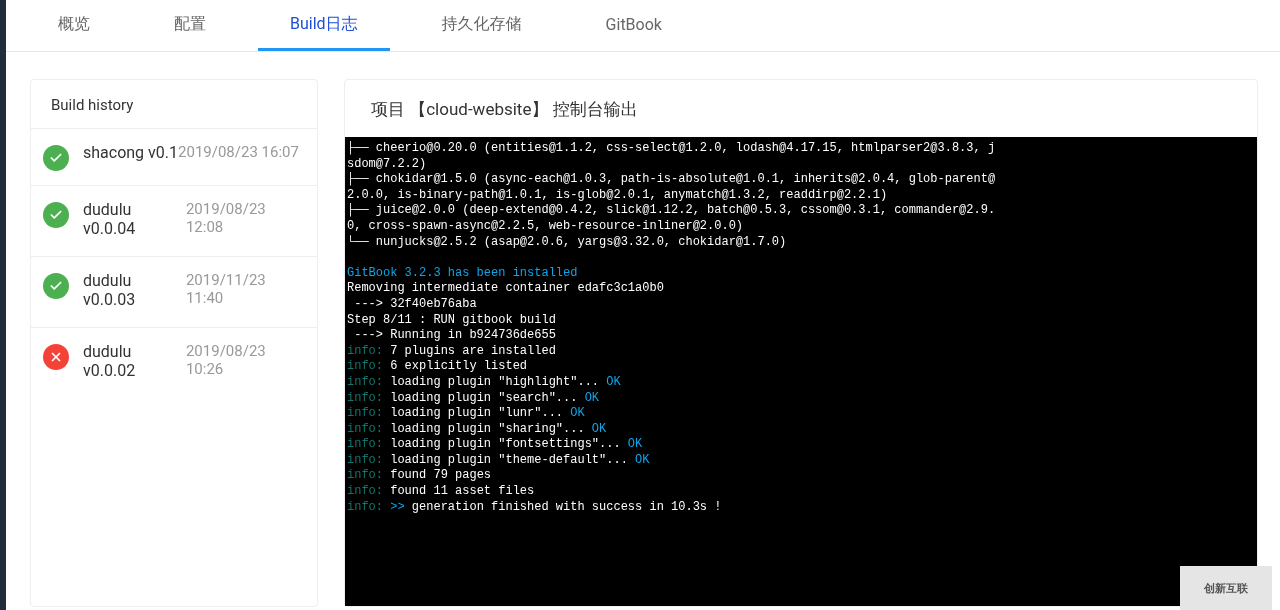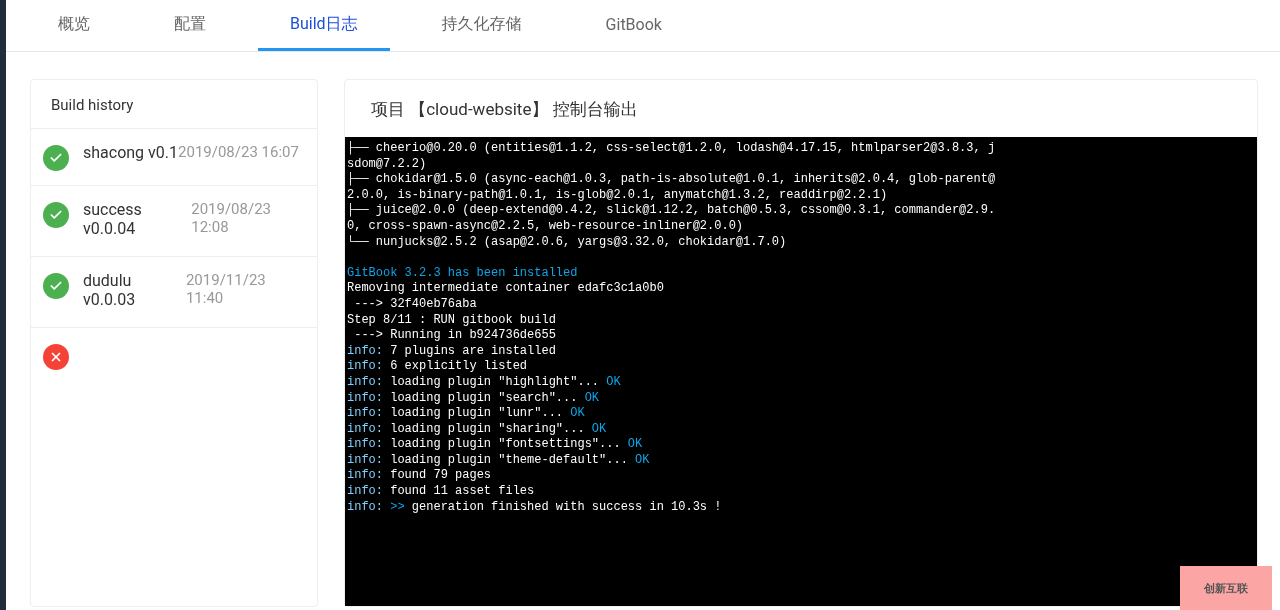--- a/index.html
+++ b/index.html
@@ -126,29 +126,29 @@
       font-size: 12px;
       line-height: 1.3;
       overflow: hidden;
       white-space: pre;
     }
     .console-line {
       color: #fff;
       padding: 0 2px;
     }
     .c-green { color: #0ea5e9; }
-    .c-orange { color: #7dd3fc; }
+    .c-orange { color: #0f766e; }
     .c-white { color: #fff; }
     .watermark {
       position: absolute;
       bottom: 0;
       right: 8px;
       width: 92px;
       height: 44px;
-      background: #fca5a5;
+      background: #e5e5e5;
       display: flex;
       align-items: center;
       justify-content: center;
       font-size: 11px;
       color: #555;
       font-weight: bold;
     }
   </style>
 </head>
 <body>
@@ -178,41 +178,45 @@
             <div class="history-time">2019/08/23 16:07</div>
           </div>
         </div>
         <div class="history-item">
           <div class="status-icon success">
             <svg viewBox="0 0 24 24" fill="none" stroke="#fff" stroke-width="3" stroke-linecap="round" stroke-linejoin="round">
               <polyline points="20 6 9 17 4 12"></polyline>
             </svg>
           </div>
           <div class="history-text">
-            <div class="history-title">success v0.0.04</div>
+            <div class="history-title">dudulu v0.0.04</div>
             <div class="history-time">2019/08/23 12:08</div>
           </div>
         </div>
         <div class="history-item">
           <div class="status-icon success">
             <svg viewBox="0 0 24 24" fill="none" stroke="#fff" stroke-width="3" stroke-linecap="round" stroke-linejoin="round">
               <polyline points="20 6 9 17 4 12"></polyline>
             </svg>
           </div>
           <div class="history-text">
             <div class="history-title">dudulu v0.0.03</div>
             <div class="history-time">2019/11/23 11:40</div>
           </div>
         </div>
         <div class="history-item">
           <div class="status-icon fail">
             <svg viewBox="0 0 24 24" fill="none" stroke="#fff" stroke-width="3" stroke-linecap="round" stroke-linejoin="round">
               <line x1="18" y1="6" x2="6" y2="18"></line>
               <line x1="6" y1="6" x2="18" y2="18"></line>
             </svg>
+          </div>
+          <div class="history-text">
+            <div class="history-title">dudulu v0.0.02</div>
+            <div class="history-time">2019/08/23 10:26</div>
           </div>
         </div>
       </div>
   </div>
 
   <div class="console-panel">
     <div class="console-header">项目 【cloud-website】 控制台输出</div>
     <div class="console-output" id="console-output"><div class="console-line"><span class="c-white">├── cheerio@0.20.0 (entities@1.1.2, css-select@1.2.0, lodash@4.17.15, htmlparser2@3.8.3, j</span></div><div class="console-line"><span class="c-white">sdom@7.2.2)</span></div><div class="console-line"><span class="c-white">├── chokidar@1.5.0 (async-each@1.0.3, path-is-absolute@1.0.1, inherits@2.0.4, glob-parent@</span></div><div class="console-line"><span class="c-white">2.0.0, is-binary-path@1.0.1, is-glob@2.0.1, anymatch@1.3.2, readdirp@2.2.1)</span></div><div class="console-line"><span class="c-white">├── juice@2.0.0 (deep-extend@0.4.2, slick@1.12.2, batch@0.5.3, cssom@0.3.1, commander@2.9.</span></div><div class="console-line"><span class="c-white">0, cross-spawn-async@2.2.5, web-resource-inliner@2.0.0)</span></div><div class="console-line"><span class="c-white">└── nunjucks@2.5.2 (asap@2.0.6, yargs@3.32.0, chokidar@1.7.0)</span></div><div class="console-line"><span class="c-white"> </span></div><div class="console-line"><span class="c-green">GitBook 3.2.3 has been installed</span></div><div class="console-line"><span class="c-white">Removing intermediate container edafc3c1a0b0</span></div><div class="console-line"><span class="c-white"> ---&gt; 32f40eb76aba</span></div><div class="console-line"><span class="c-white">Step 8/11 : RUN gitbook build</span></div><div class="console-line"><span class="c-white"> ---&gt; Running in b924736de655</span></div><div class="console-line"><span class="c-orange">info:</span><span class="c-white"> 7 plugins are installed</span></div><div class="console-line"><span class="c-orange">info:</span><span class="c-white"> 6 explicitly listed</span></div><div class="console-line"><span class="c-orange">info:</span><span class="c-white"> loading plugin "highlight"... </span><span class="c-green">OK</span></div><div class="console-line"><span class="c-orange">info:</span><span class="c-white"> loading plugin "search"... </span><span class="c-green">OK</span></div><div class="console-line"><span class="c-orange">info:</span><span class="c-white"> loading plugin "lunr"... </span><span class="c-green">OK</span></div><div class="console-line"><span class="c-orange">info:</span><span class="c-white"> loading plugin "sharing"... </span><span class="c-green">OK</span></div><div class="console-line"><span class="c-orange">info:</span><span class="c-white"> loading plugin "fontsettings"... </span><span class="c-green">OK</span></div><div class="console-line"><span class="c-orange">info:</span><span class="c-white"> loading plugin "theme-default"... </span><span class="c-green">OK</span></div><div class="console-line"><span class="c-orange">info:</span><span class="c-white"> found 79 pages</span></div><div class="console-line"><span class="c-orange">info:</span><span class="c-white"> found 11 asset files</span></div><div class="console-line"><span class="c-orange">info:</span><span class="c-green"> &gt;&gt;</span><span class="c-white"> generation finished with success in 10.3s !</span></div></div>
   </div>
 </div>

